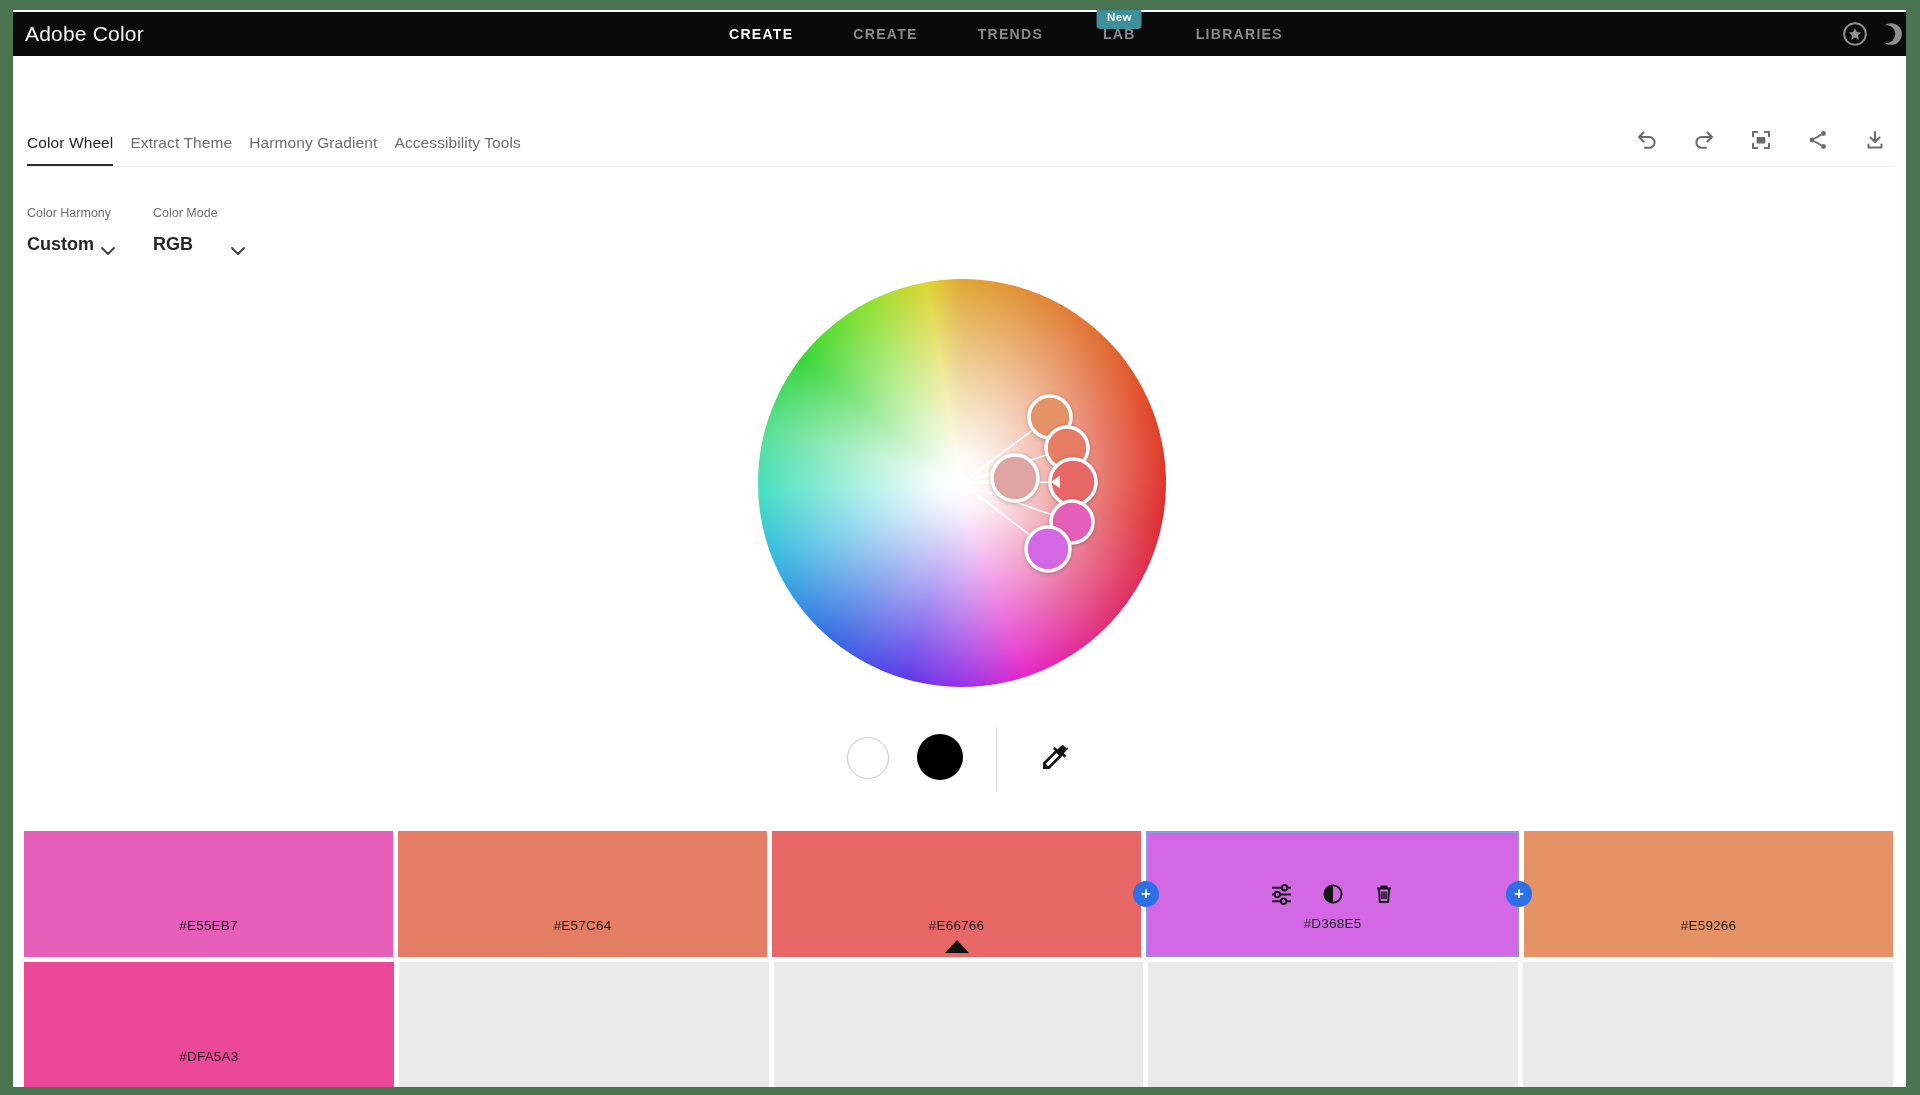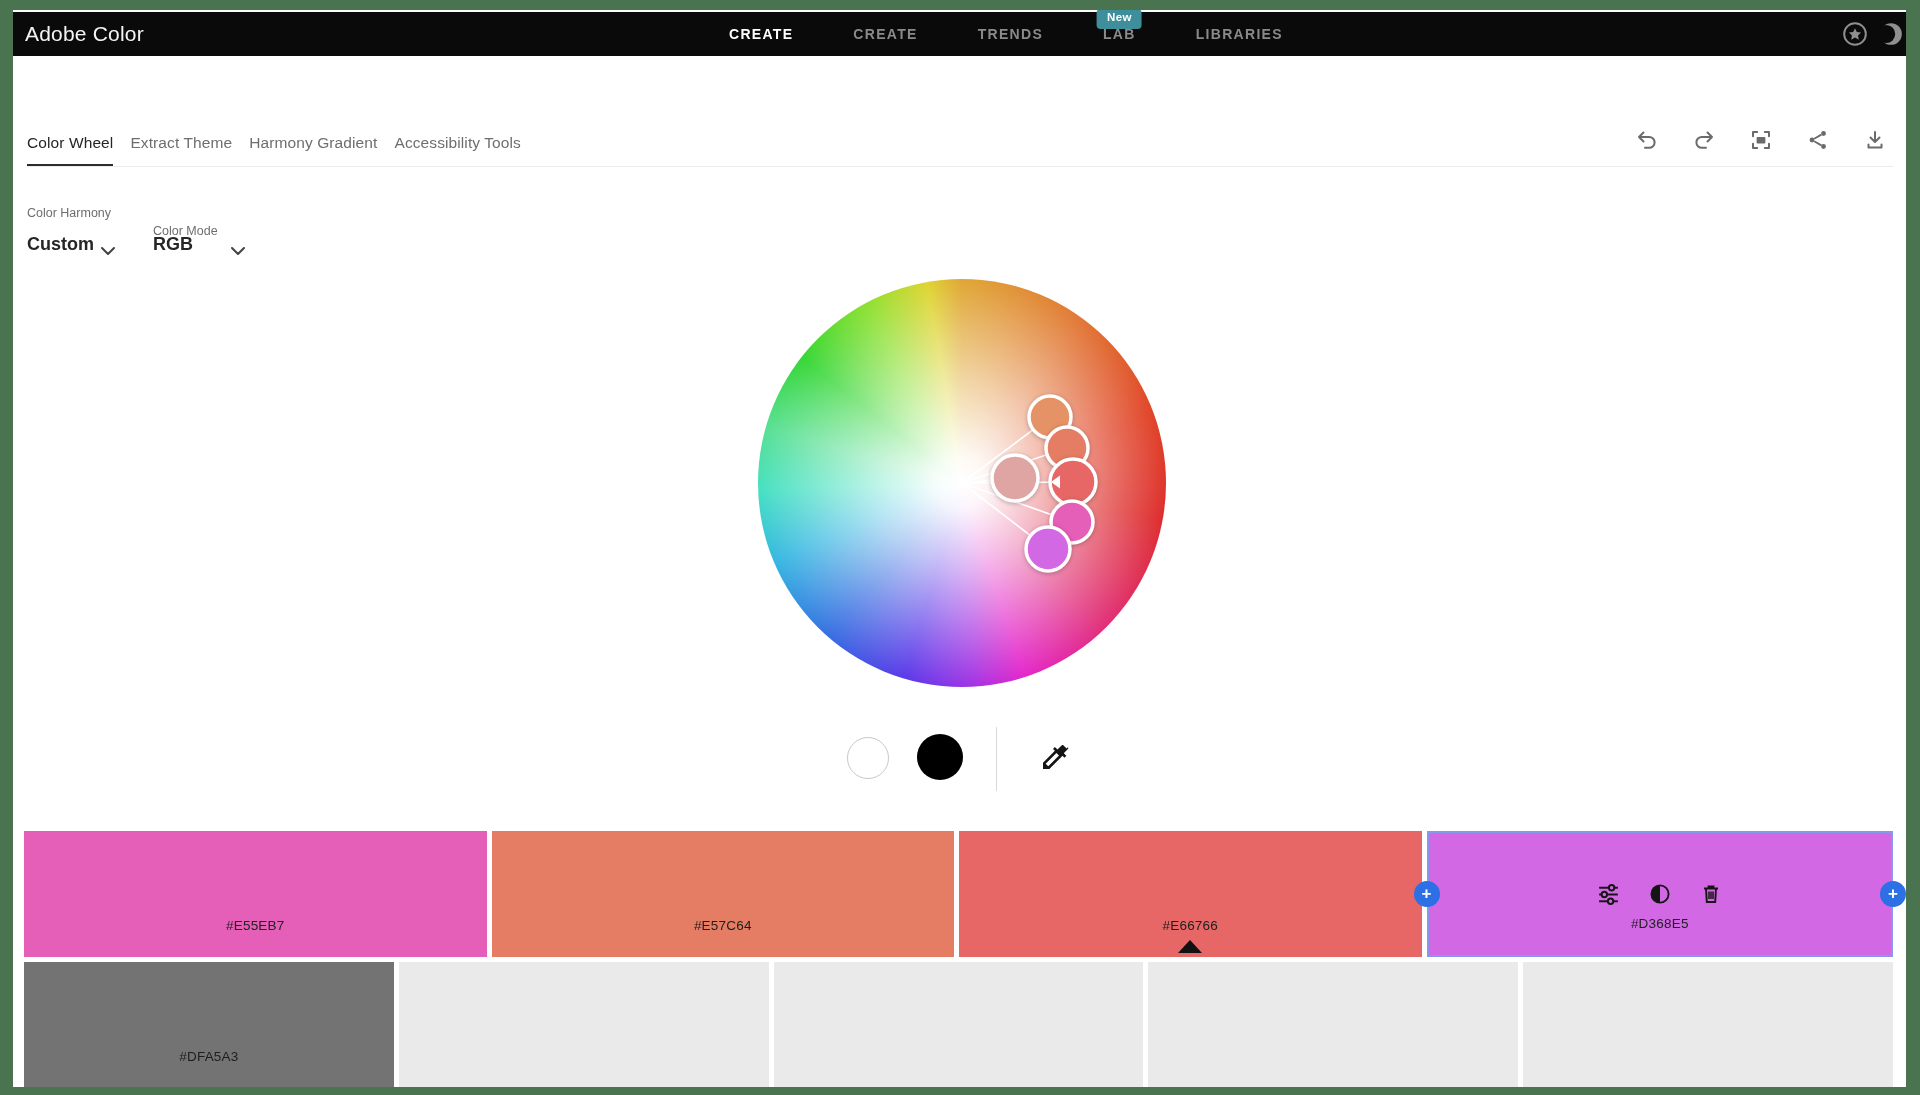--- a/index.html
+++ b/index.html
@@ -148,21 +148,21 @@
           </svg>
         </div>
       </div>
   </div>
 
   <div class="ctl-label abs" style="left:14px;top:196px;">Color Harmony</div>
   <div class="ctl-value abs" style="left:14px;top:224px;">Custom</div>
   <span class="chev" style="left:88px;top:231px;"><svg width="14" height="8" viewBox="0 0 14 8">
         <path fill="none" stroke="#444" stroke-width="2" stroke-linecap="round" stroke-linejoin="round" d="M1 1 L7 7 L13 1"></path>
       </svg></span>
-  <div class="ctl-label abs" style="left:140px;top:196px;margin-top:18px;">Color Mode</div>
+  <div class="ctl-label abs" style="left:140px;top:196px;">Color Mode</div>
   <div class="ctl-value abs" style="left:140px;top:224px;">RGB</div>
   <span class="chev" style="left:218px;top:231px;"><svg width="14" height="8" viewBox="0 0 14 8">
         <path fill="none" stroke="#444" stroke-width="2" stroke-linecap="round" stroke-linejoin="round" d="M1 1 L7 7 L13 1"></path>
       </svg></span>
 
   <div id="wheel"></div>
   <svg id="wheel-overlay" viewBox="0 0 408 408">
       <line x1="204" y1="204" x2="292" y2="138" stroke="#ffffff" stroke-width="1.6"></line>
       <line x1="204" y1="204" x2="309" y2="169" stroke="#ffffff" stroke-width="1.6"></line>
       <line x1="204" y1="204" x2="257" y2="199" stroke="#ffffff" stroke-width="1.6"></line>
@@ -221,23 +221,26 @@
             <div class="tool-btn">
               <svg width="24" height="24" viewBox="0 0 24 24">
                 <path fill="none" stroke="#151515" stroke-width="1.9" d="M5 6.5 H19 M9.5 6.5 V4.5 H14.5 V6.5 M7 6.5 L7.8 20 H16.2 L17 6.5 Z"></path>
                 <path stroke="#151515" stroke-width="1.5" d="M10 9.5 V17 M12 9.5 V17 M14 9.5 V17"></path>
               </svg>
             </div>
           </div>
           <div class="add-btn left" style="background: rgb(45, 111, 228);">+</div>
           <div class="add-btn right" style="background: rgb(45, 111, 228);">+</div>
         </div>
+        <div class="swatch" style="background: rgb(229, 146, 102);">
+          <div class="hexlabel">#E59266</div>
+        </div>
       </div>
     <div class="row" id="palette-row-2">
-        <div class="swatch" style="background: #737373;">
+        <div class="swatch" style="background: #ec4899;">
           <div class="hexlabel">#DFA5A3</div>
         </div>
         <div class="swatch" style="background: rgb(234, 234, 234);"></div>
         <div class="swatch" style="background: rgb(234, 234, 234);"></div>
         <div class="swatch" style="background: rgb(234, 234, 234);"></div>
         <div class="swatch" style="background: rgb(234, 234, 234);"></div>
       </div>
   </div>
 
 </div>

